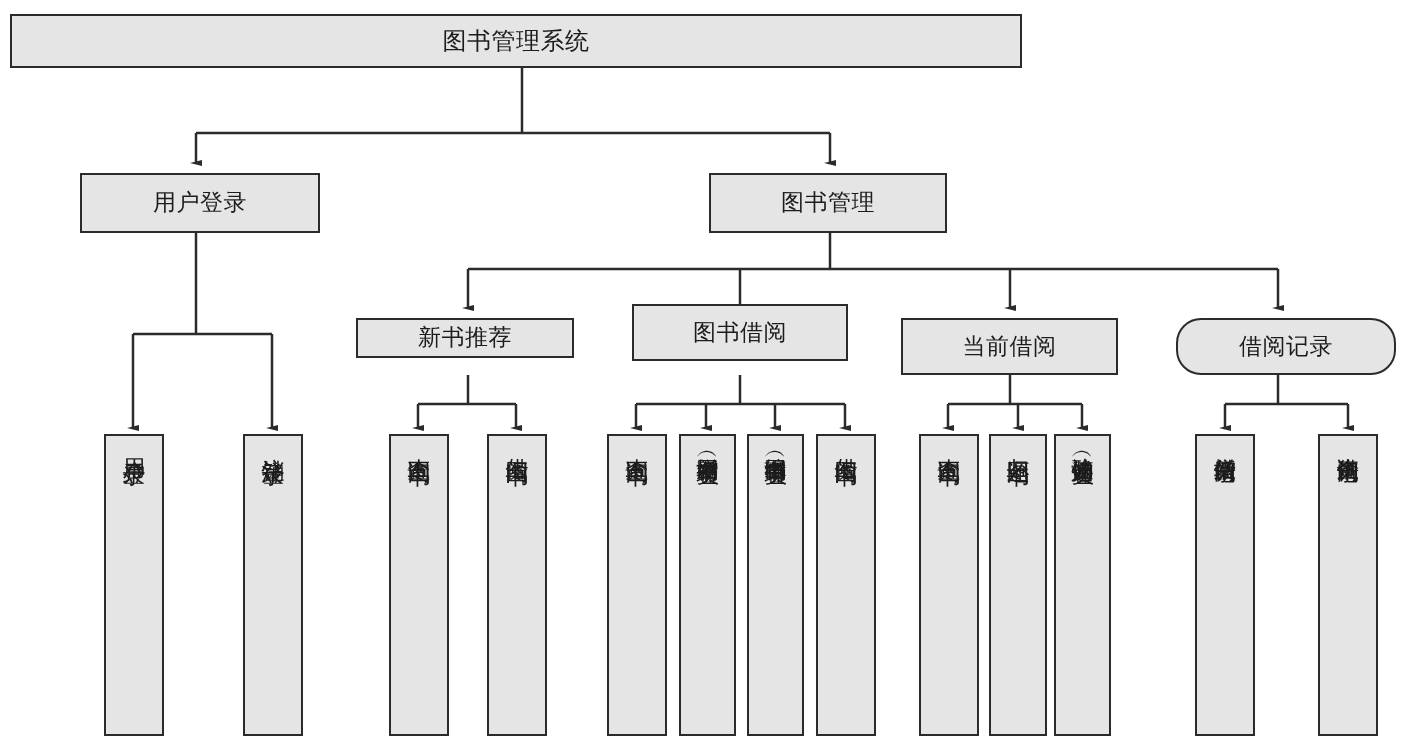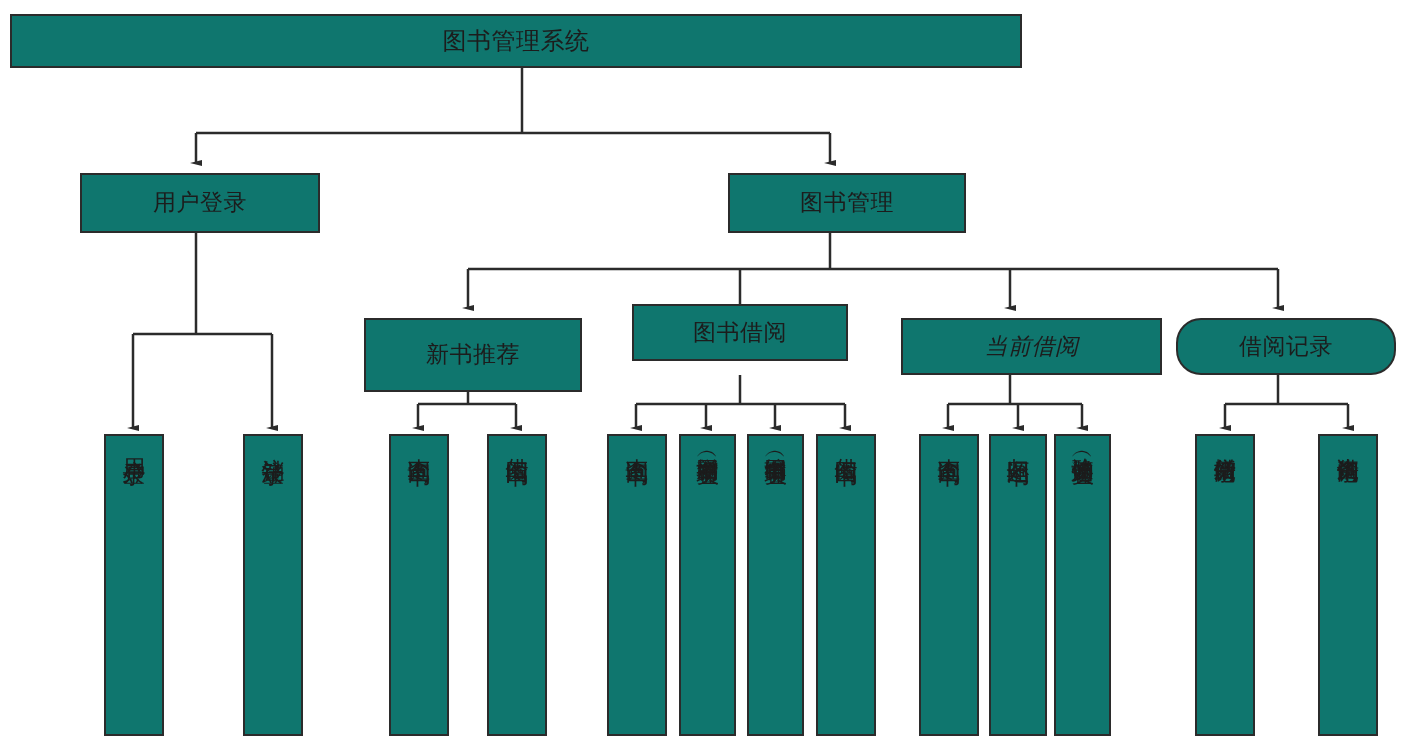--- a/index.html
+++ b/index.html
@@ -22,21 +22,21 @@
     position: absolute;
     left: 0;
     top: 0;
     width: 1405px;
     height: 747px;
     pointer-events: none;
   }
   .node {
     position: absolute;
     box-sizing: border-box;
-    background: #0f766e;
+    background: #e5e5e5;
     border: 2px solid #2b2b2b;
     display: flex;
     align-items: center;
     justify-content: center;
     color: #1c1c1c;
     z-index: 3;
   }
   .node-label {
     display: block;
     text-align: center;
@@ -138,31 +138,31 @@
     </g>
   </svg>
 
   <div class="node h root" style="left:10px; top:14px; width:1012px; height:54px;">
     <span class="node-label">图书管理系统</span>
   </div>
 
   <div class="node h" style="left:80px; top:173px; width:240px; height:60px;">
     <span class="node-label">用户登录</span>
   </div>
-  <div class="node h" style="left:728px; top:173px; width:238px; height:60px;">
+  <div class="node h" style="left:709px; top:173px; width:238px; height:60px;">
     <span class="node-label">图书管理</span>
   </div>
 
-  <div class="node h" style="left:364px; top:318px; width:218px; height:74px;">
+  <div class="node h" style="left:356px; top:318px; width:218px; height:40px;">
     <span class="node-label">新书推荐</span>
   </div>
   <div class="node h" style="left:632px; top:304px; width:216px; height:57px;">
     <span class="node-label">图书借阅</span>
   </div>
-  <div class="node h" style="left:901px; top:318px; width:261px; height:57px;font-style:italic;">
+  <div class="node h" style="left:901px; top:318px; width:217px; height:57px;">
     <span class="node-label">当前借阅</span>
   </div>
   <div class="node h" style="left:1176px; top:318px; width:220px; height:57px;border-radius:25px;">
     <span class="node-label">借阅记录</span>
   </div>
 
   <div class="node v" style="left:104px; top:434px; width:60px; height:302px;">
     <span class="node-label">用户登录</span>
   </div>
   <div class="node v" style="left:243px; top:434px; width:60px; height:302px;">

